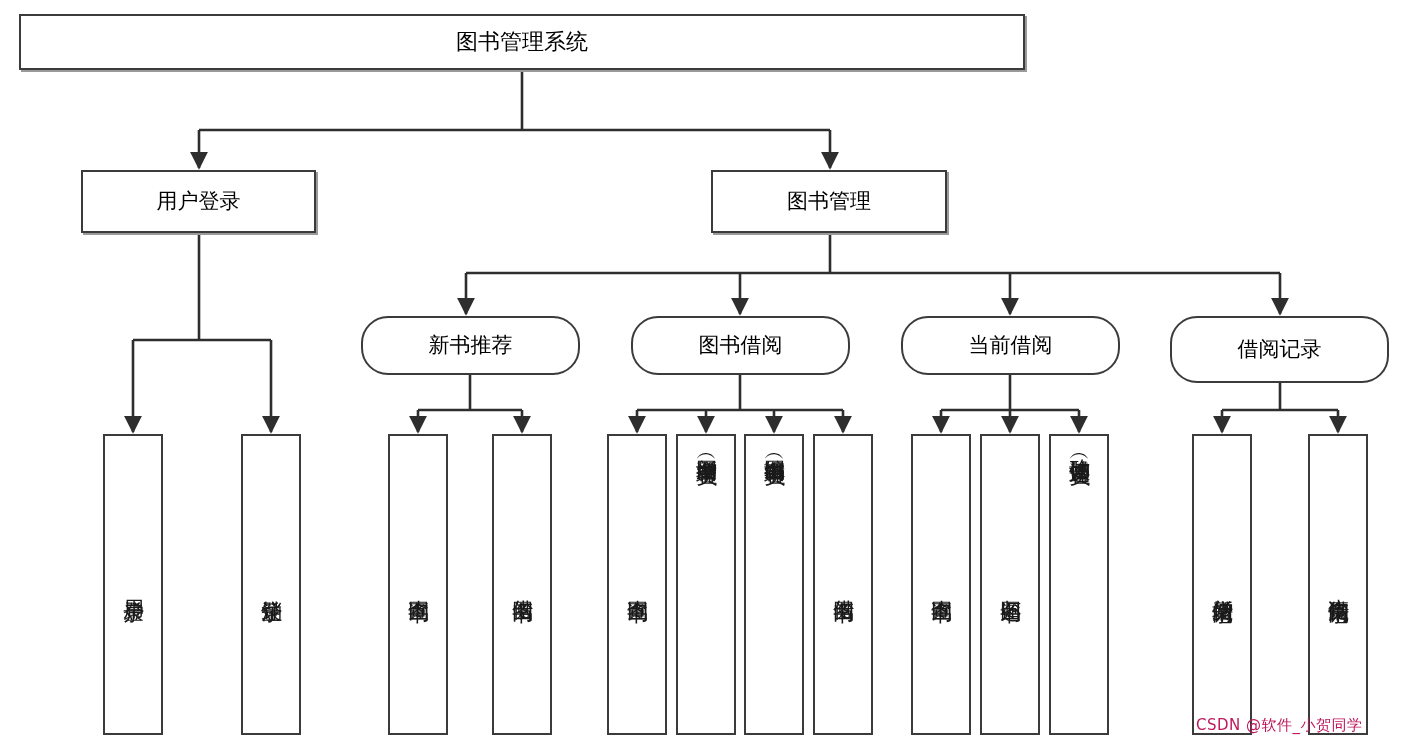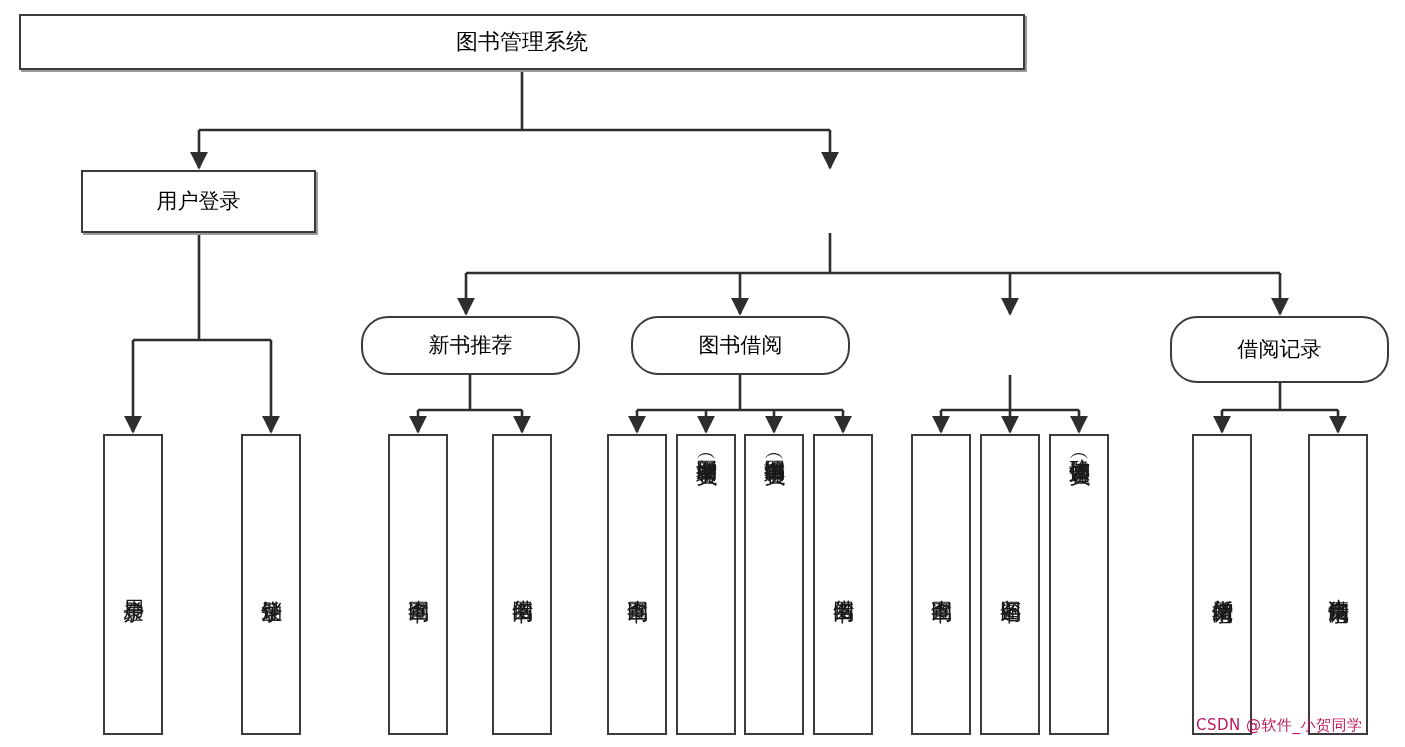--- a/index.html
+++ b/index.html
@@ -82,26 +82,32 @@
     </g>
   </svg>
 
   <div class="node node-root shadowed" style="left:19px;top:14px;width:1006px;height:56px;">
     <span class="lbl">图书管理系统</span>
   </div>
 
   <div class="node node-l2 shadowed" style="left:81px;top:170px;width:235px;height:63px;">
     <span class="lbl">用户登录</span>
   </div>
+  <div class="node node-l2 shadowed" style="left:711px;top:170px;width:236px;height:63px;">
+    <span class="lbl">图书管理</span>
+  </div>
 
   <div class="node node-l3" style="left:361px;top:316px;width:219px;height:59px;">
     <span class="lbl">新书推荐</span>
   </div>
   <div class="node node-l3" style="left:631px;top:316px;width:219px;height:59px;">
     <span class="lbl">图书借阅</span>
+  </div>
+  <div class="node node-l3" style="left:901px;top:316px;width:219px;height:59px;">
+    <span class="lbl">当前借阅</span>
   </div>
   <div class="node node-l3" style="left:1170px;top:316px;width:219px;height:67px;">
     <span class="lbl">借阅记录</span>
   </div>
 
   <div class="leaf ctr" style="left:103px;top:434px;width:60px;height:301px;">
     <span class="vlbl">用户登录</span>
   </div>
   <div class="leaf ctr" style="left:241px;top:434px;width:60px;height:301px;">
     <span class="vlbl">注销登录</span>

